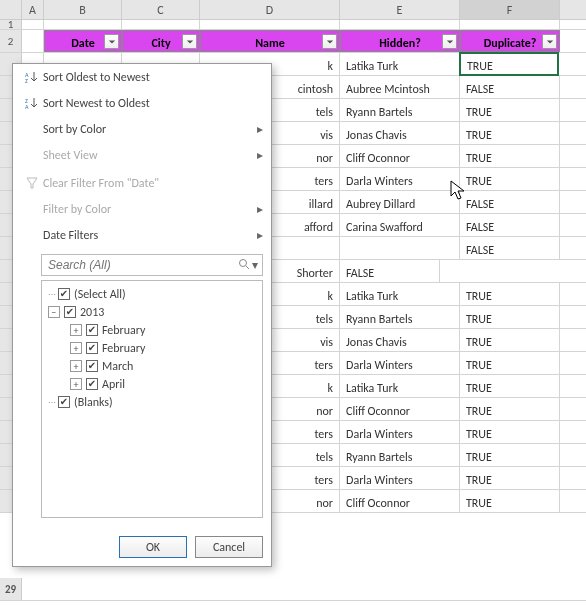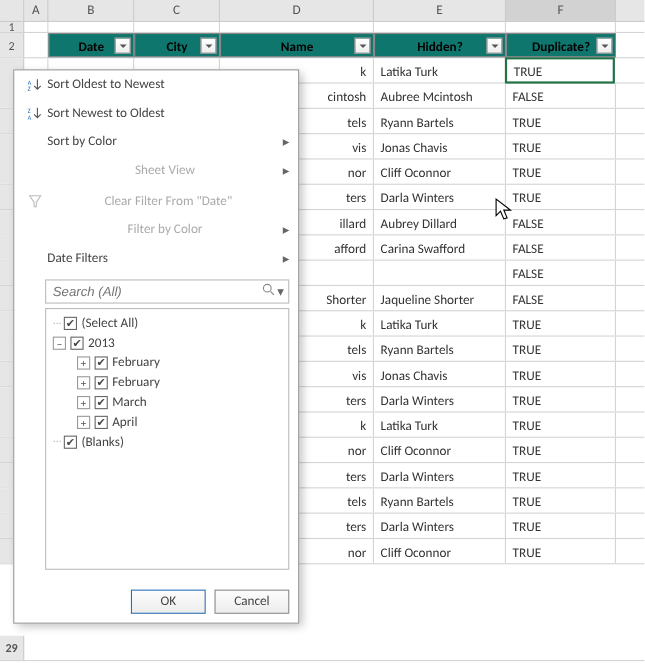--- a/index.html
+++ b/index.html
@@ -48,21 +48,21 @@
   .row.r1 { height: 10px; }
   .cell {
     border-right: 1px solid #d4d4d4;
     padding: 3px 6px 0 6px;
     overflow: hidden;
     white-space: nowrap;
     display: flex;
     align-items: center;
   }
   .hdrcell {
-    background: #0f766e;
+    background: #d946ef;
     font-weight: bold;
     color: #000;
     position: relative;
     border: 1px solid #888;
     justify-content: center;
   }
   .filter-btn {
     position: absolute;
     right: 2px; top: 3px;
     width: 15px; height: 15px;
@@ -92,21 +92,21 @@
   }
   .menuitem {
     display: flex;
     align-items: center;
     height: 26px;
     padding: 0 8px 0 8px;
   }
   .menuitem .icon { width: 22px; display:flex; justify-content:center; }
   .menuitem .lbl { flex: 1 1 auto; }
   .menuitem .arrow { color: #666; }
-  .menuitem.disabled { color: #aaa; text-align: center; }
+  .menuitem.disabled { color: #aaa; }
   .sep { height: 2px; }
   .searchbox {
     margin: 6px 8px 4px 28px;
     border: 1px solid #bbb;
     height: 22px;
     display: flex;
     align-items: center;
     padding: 0 4px;
     color: #888;
   }
@@ -317,21 +317,20 @@
         <div class="cell" style="width:140px;justify-content:flex-end"></div>
         <div class="cell" style="width:120px"></div>
         <div class="cell" style="width:100px">FALSE</div>
       </div>
       <div class="row">
         <div class="rownum-col"></div>
         <div class="cell" style="width:22px"></div>
         <div class="cell" style="width:78px"></div>
         <div class="cell" style="width:78px"></div>
         <div class="cell" style="width:140px;justify-content:flex-end">Shorter</div>
-        <div class="cell" style="width:120px">Jaqueline Shorter</div>
         <div class="cell" style="width:100px">FALSE</div>
       </div>
       <div class="row">
         <div class="rownum-col"></div>
         <div class="cell" style="width:22px"></div>
         <div class="cell" style="width:78px"></div>
         <div class="cell" style="width:78px"></div>
         <div class="cell" style="width:140px;justify-content:flex-end">k</div>
         <div class="cell" style="width:120px">Latika Turk</div>
         <div class="cell" style="width:100px">TRUE</div>

